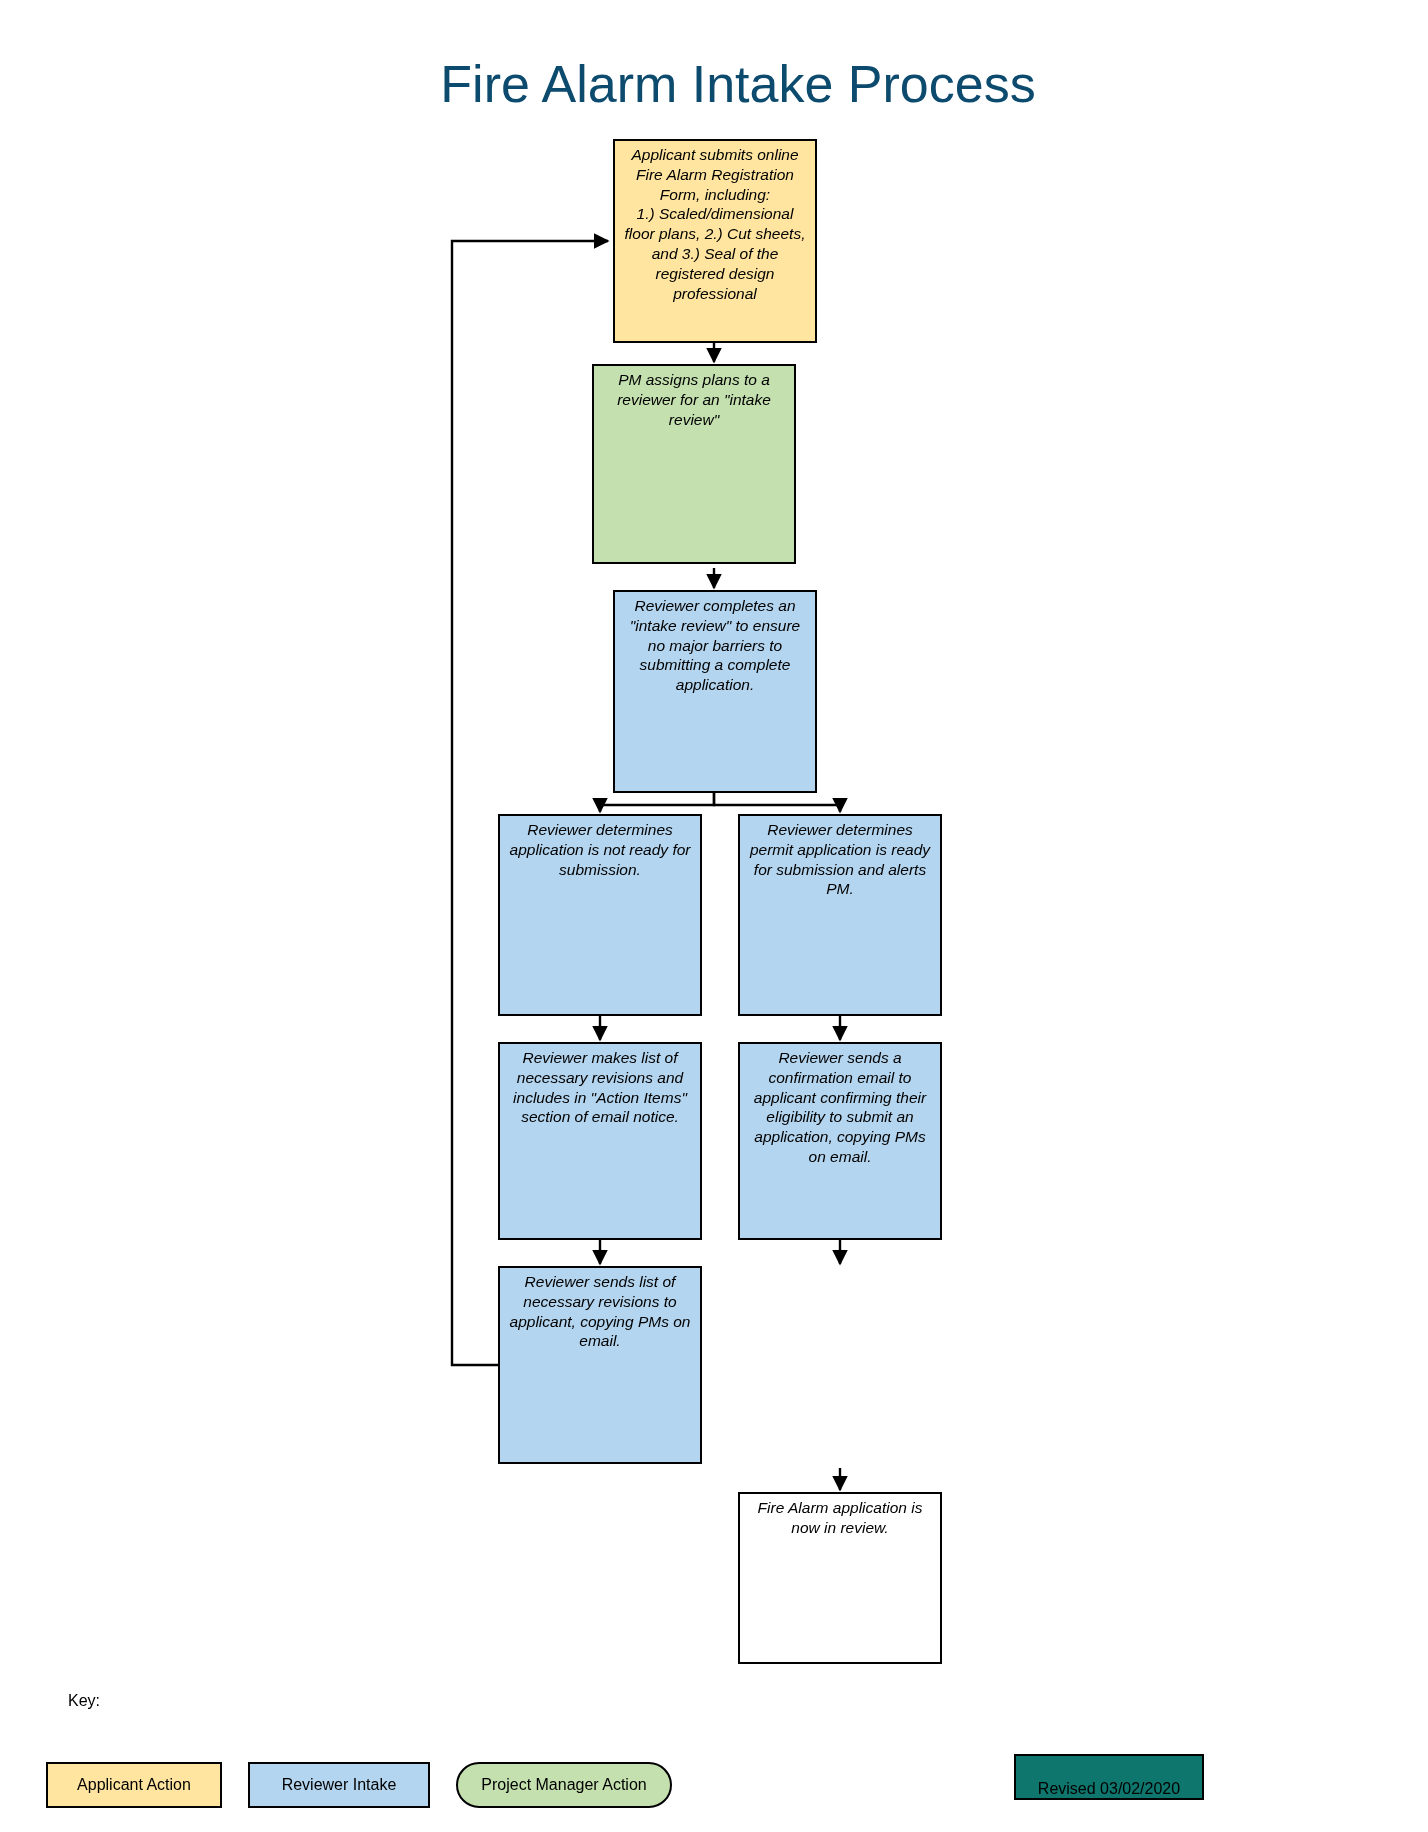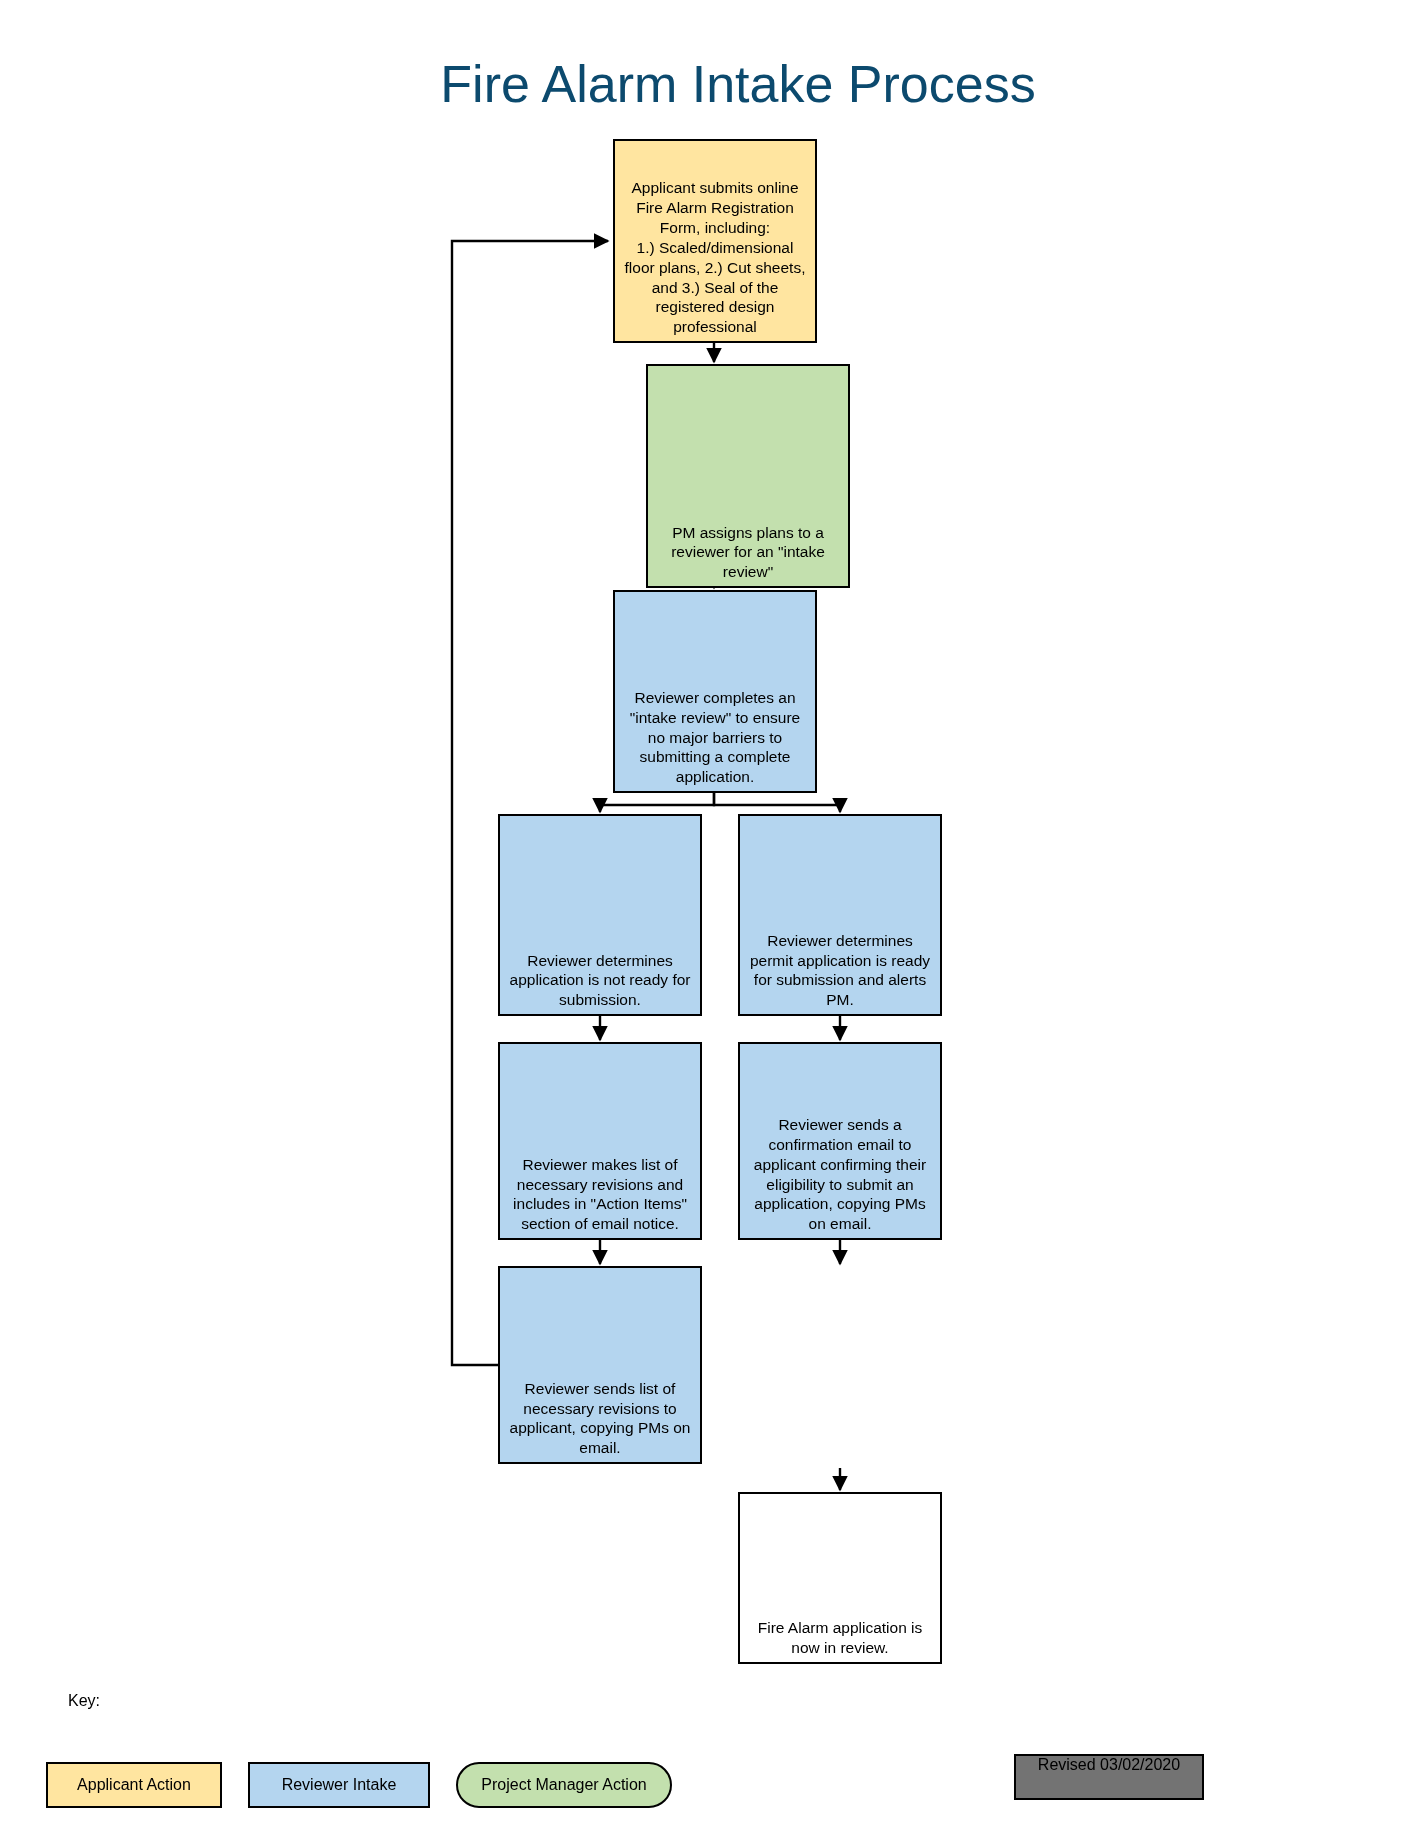--- a/index.html
+++ b/index.html
@@ -29,27 +29,28 @@
     letter-spacing: 0px;
     line-height: 1.1;
     color: #0c4a6e;
     margin-left: 8px;
   }
   .node {
     position: absolute;
     box-sizing: border-box;
     border: 2px solid #000000;
     display: flex;
-    align-items: flex-end;
+    align-items: flex-start;
     justify-content: center;
     text-align: center;
     font-size: 15.5px;
     line-height: 1.28;
     padding: 4px 6px;
     white-space: pre-line;
+    font-style: italic;
   }
   .node.fill-applicant { background: #ffe5a0; }
   .node.fill-reviewer  { background: #b4d5ef; }
   .node.fill-pm        { background: #c3e0ae; }
   .node.fill-plain     { background: #ffffff; }
 
   svg#wires {
     position: absolute;
     left: 0;
     top: 0;
@@ -85,23 +86,23 @@
   #legend-pm        { left: 456px; top: 1762px; width: 216px; background: #c3e0ae; border-radius: 23px; }
 
   #revised-box {
     position: absolute;
     left: 1014px;
     top: 1754px;
     width: 190px;
     height: 46px;
     box-sizing: border-box;
     border: 2px solid #000000;
-    background: #737373;
+    background: #0f766e;
     display: flex;
-    align-items: flex-start;
+    align-items: flex-end;
     justify-content: center;
     font-size: 16px;
   }
 </style>
 </head>
 <body>
 
 <div id="page">
 
   <div id="title">Fire Alarm Intake Process</div>
@@ -128,21 +129,21 @@
     <path class="wire" d="M 840 1468 L 840 1490" marker-end="url(#arrow)"></path>
 
     <path class="wire" d="M 498 1365 L 452 1365 L 452 241 L 608 241" marker-end="url(#arrow)"></path>
   </svg>
 
   <div class="node fill-applicant" id="n-submit-form" style="left:613px; top:139px; width:204px; height:204px;">
     <span>Applicant submits online Fire Alarm Registration Form, including:
 1.) Scaled/dimensional floor plans, 2.) Cut sheets, and 3.) Seal of the registered design professional</span>
   </div>
 
-  <div class="node fill-pm" id="n-pm-assigns" style="left:646px; top:364px; width:204px; height:224px;">
+  <div class="node fill-pm" id="n-pm-assigns" style="left:592px; top:364px; width:204px; height:200px;">
     <span>PM assigns plans to a reviewer for an "intake review"</span>
   </div>
 
   <div class="node fill-reviewer" id="n-intake-review" style="left:613px; top:590px; width:204px; height:203px;">
     <span>Reviewer completes an "intake review" to ensure no major barriers to submitting a complete application.</span>
   </div>
 
   <div class="node fill-reviewer" id="n-not-ready" style="left:498px; top:814px; width:204px; height:202px;">
     <span>Reviewer determines application is not ready for  submission.</span>
   </div>

